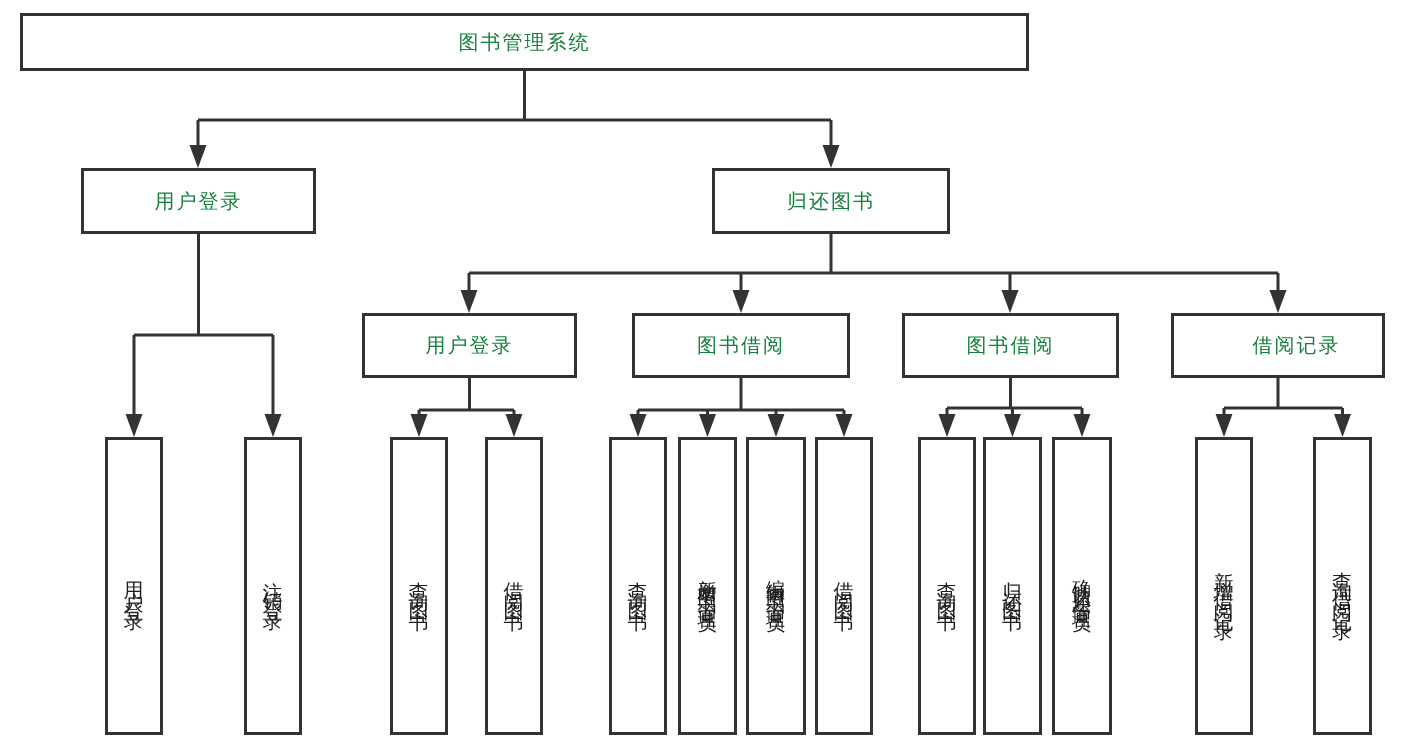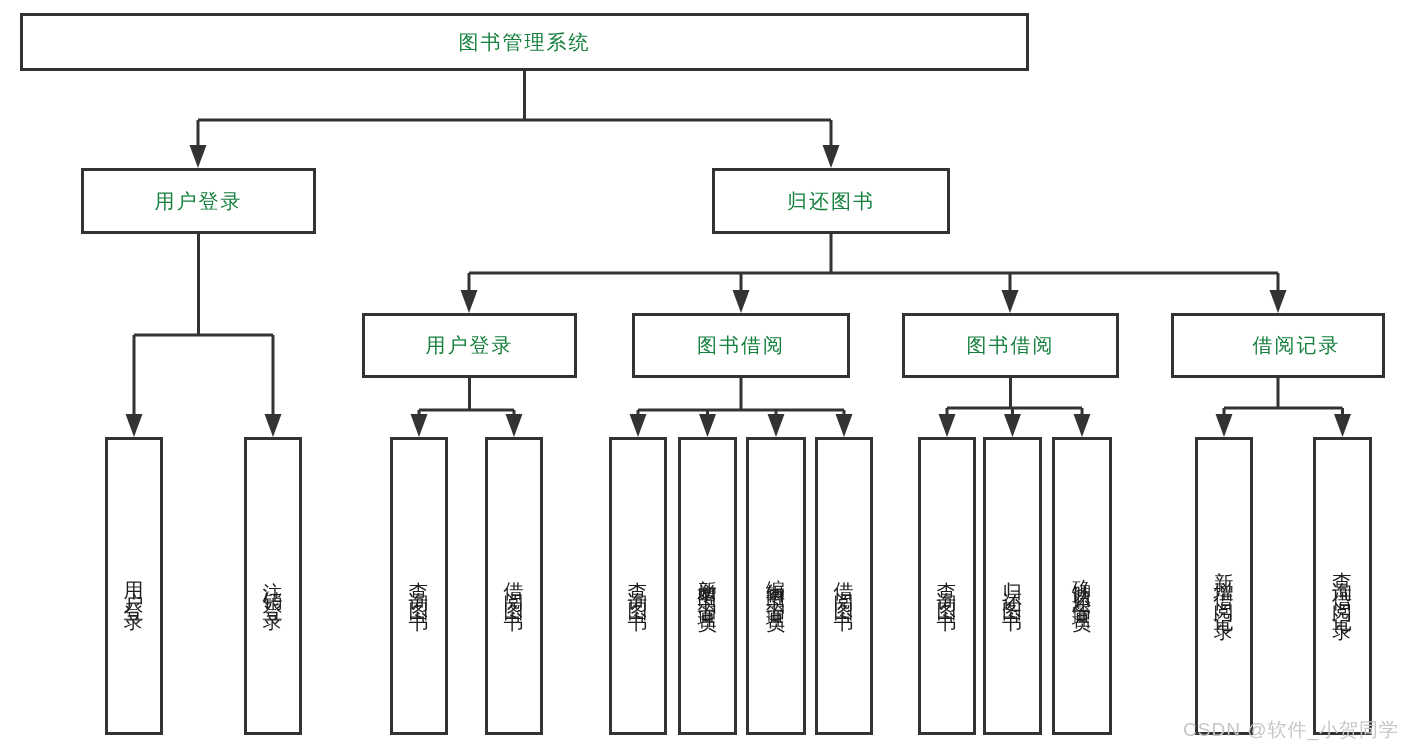--- a/index.html
+++ b/index.html
@@ -125,14 +125,13 @@
     <span>确认归还（管理员）</span>
   </div>
 
   <div class="leaf" style="left:1195px;top:437px;width:58px;height:298px;">
     <span>新增借阅记录</span>
   </div>
   <div class="leaf" style="left:1313px;top:437px;width:59px;height:298px;">
     <span>查询借阅记录</span>
   </div>
 
-  <div class="watermark">CSDN @软件_小贺同学</div>
 </div>
 
 </body></html>

